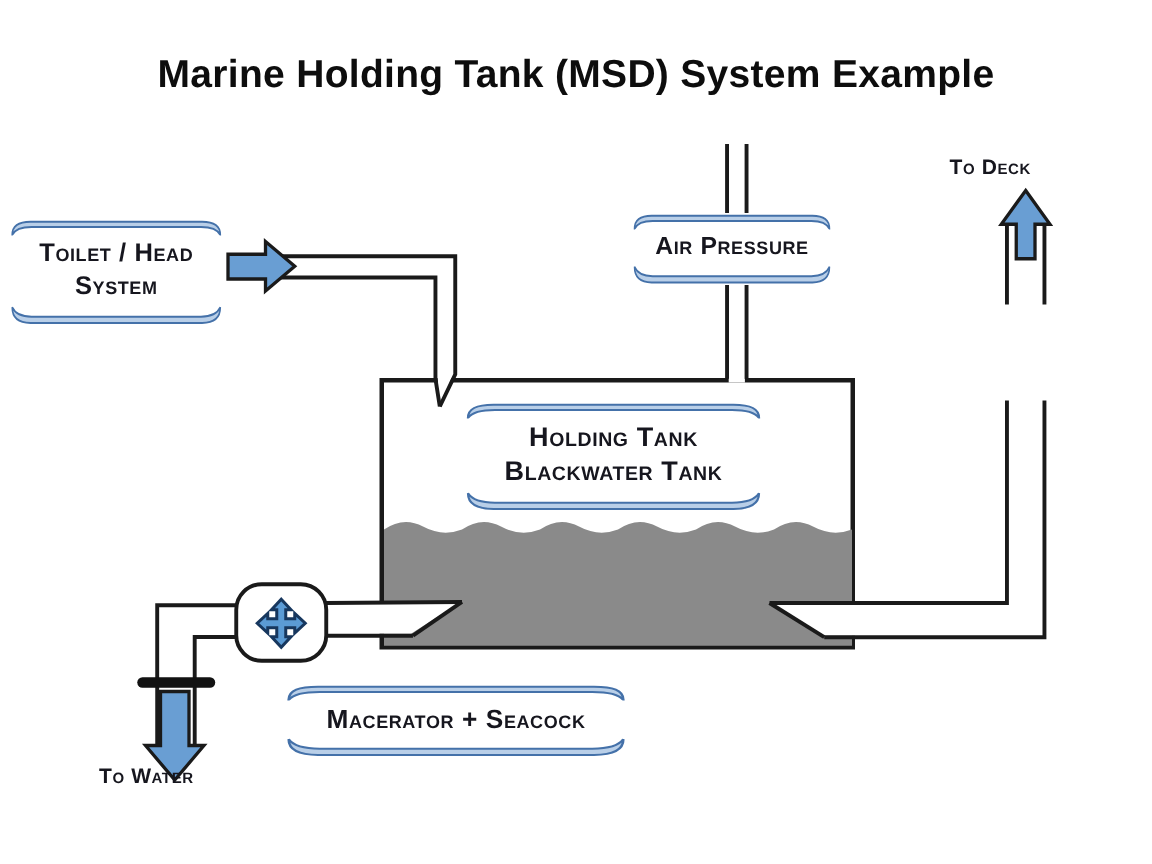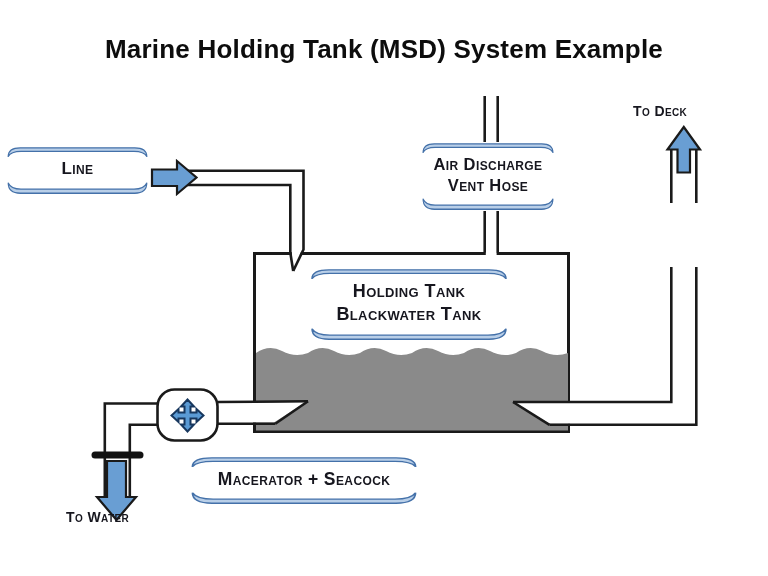--- a/index.html
+++ b/index.html
@@ -101,34 +101,34 @@
     <rect class="handle" x="91.5" y="451.5" width="52" height="7" rx="3.5"></rect>
 
     <polygon class="arrow" points="107,461 126,461 126,497 136,497 116.5,520 97,497 107,497"></polygon>
   </svg>
 
   <div class="label lbl-toilet" style="left:6px;top:146px;width:143px;">
     <svg class="br" viewBox="0 0 200 12" height="11" preserveAspectRatio="none">
       <path d="M3,11.5 C3,4.5 9,2 20,2 L180,2 C191,2 197,4.5 197,11.5 C194,7 187,5.8 179,5.8 L21,5.8 C13,5.8 6,7 3,11.5 Z"></path>
     </svg>
     <div class="ltext">
-      <div>Line</div>
+      <div>Toilet / Head</div>
+      <div>System</div>
     </div>
     <svg class="br" viewBox="0 0 200 15" height="13" preserveAspectRatio="none">
       <path d="M3,1 C3,9.5 9,13 20,13 L180,13 C191,13 197,9.5 197,1 C194,6.5 187,8.2 179,8.2 L21,8.2 C13,8.2 6,6.5 3,1 Z"></path>
     </svg>
   </div>
 
   <div class="label lbl-air" style="left:421px;top:142px;width:134px;">
     <svg class="br" viewBox="0 0 200 12" height="11" preserveAspectRatio="none">
       <path d="M3,11.5 C3,4.5 9,2 20,2 L180,2 C191,2 197,4.5 197,11.5 C194,7 187,5.8 179,5.8 L21,5.8 C13,5.8 6,7 3,11.5 Z"></path>
     </svg>
     <div class="ltext">
-      <div>Air Discharge</div>
-      <div>Vent Hose</div>
+      <div>Air Pressure</div>
     </div>
     <svg class="br" viewBox="0 0 200 15" height="13" preserveAspectRatio="none">
       <path d="M3,1 C3,9.5 9,13 20,13 L180,13 C191,13 197,9.5 197,1 C194,6.5 187,8.2 179,8.2 L21,8.2 C13,8.2 6,6.5 3,1 Z"></path>
     </svg>
   </div>
 
 
   <div class="label lbl-tank" style="left:309px;top:268px;width:200px;">
     <svg class="br" viewBox="0 0 200 12" height="11" preserveAspectRatio="none">
       <path d="M3,11.5 C3,4.5 9,2 20,2 L180,2 C191,2 197,4.5 197,11.5 C194,7 187,5.8 179,5.8 L21,5.8 C13,5.8 6,7 3,11.5 Z"></path>

